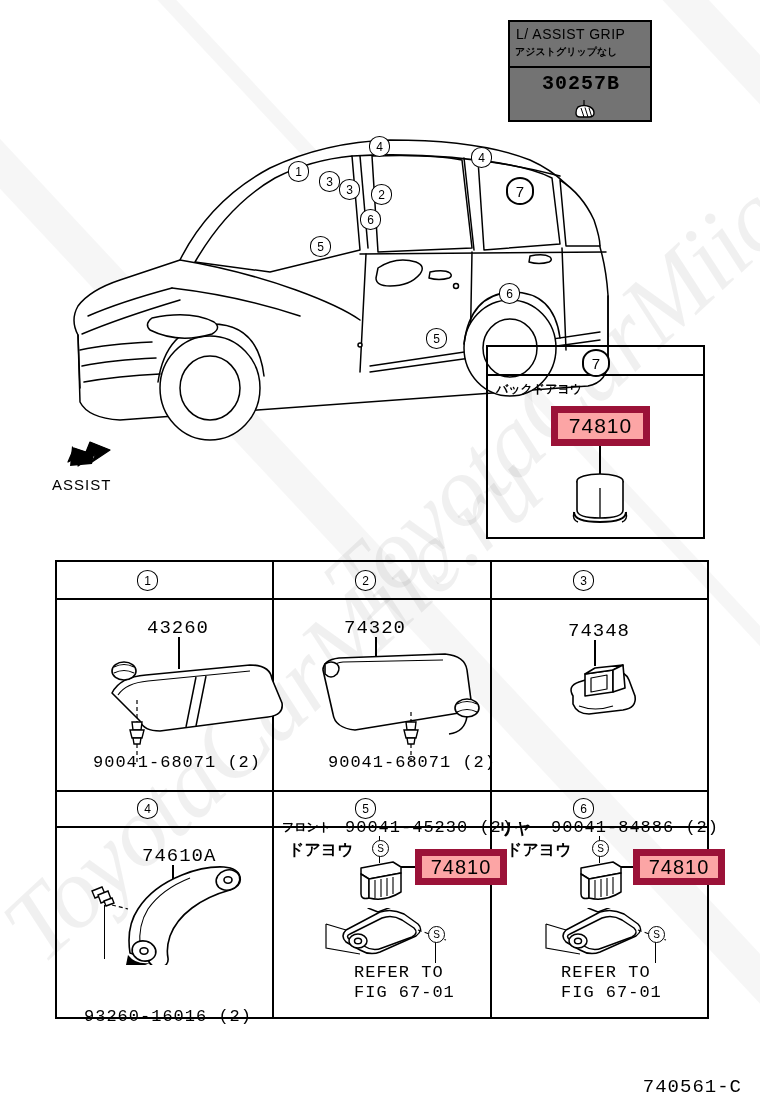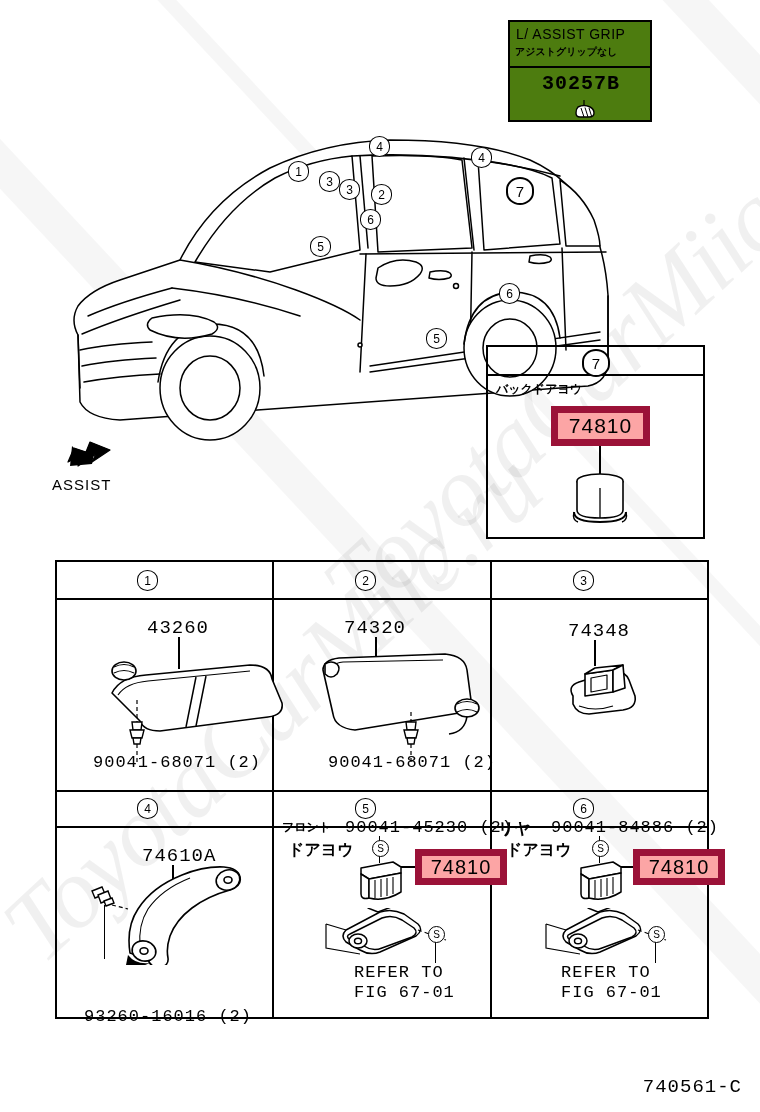--- a/index.html
+++ b/index.html
@@ -48,21 +48,21 @@
     font-family:"Liberation Sans",sans-serif;font-size:12px;
     display:flex;align-items:center;justify-content:center;
     line-height:1;
   }
   .cnum.big{width:24px;height:24px;font-size:15px;border-width:2px;}
   .cnum.ov{border-radius:50%/45%;}
 
   
   .topbox{
     position:absolute;left:508px;top:20px;width:140px;height:98px;
-    border:2px solid #000;background:#4d7c0f;z-index:13;
+    border:2px solid #000;background:#737373;z-index:13;
   }
   .topbox .rule{position:absolute;left:0;top:44px;width:100%;height:1.5px;background:#000;}
 
   
   .p7{
     position:absolute;left:486px;top:345px;width:215px;height:190px;
     border:2px solid #000;background:transparent;z-index:10;
   }
   .p7 .hdr{position:absolute;left:0;top:0;width:100%;height:27px;border-bottom:2px solid #000;}
 

